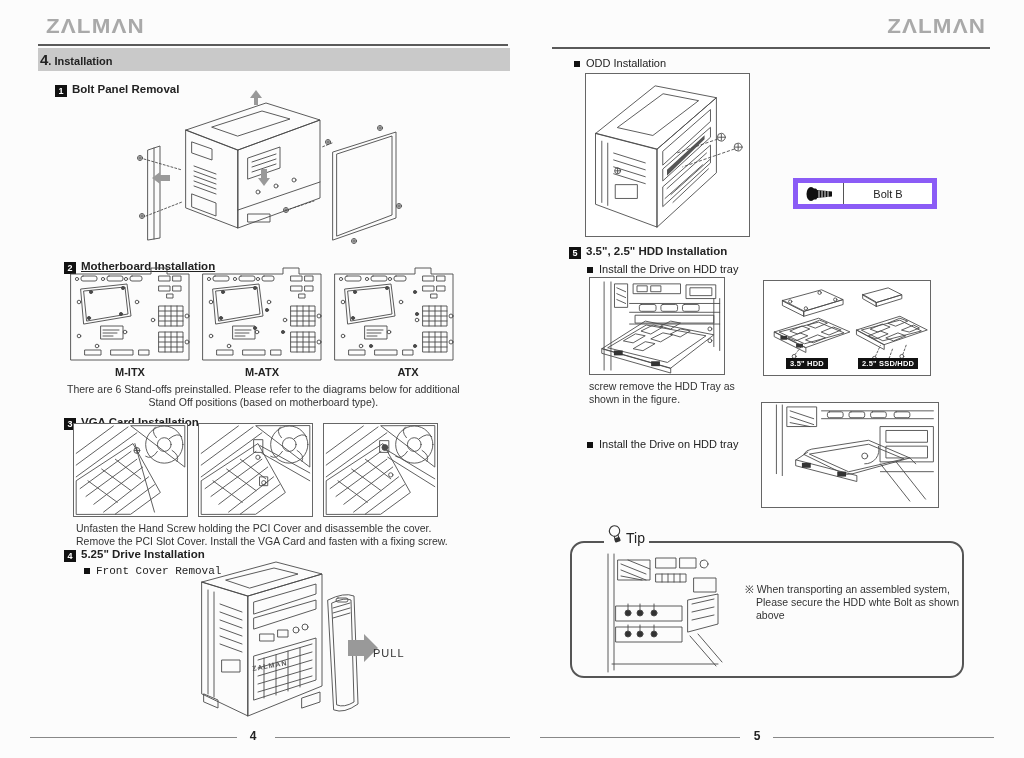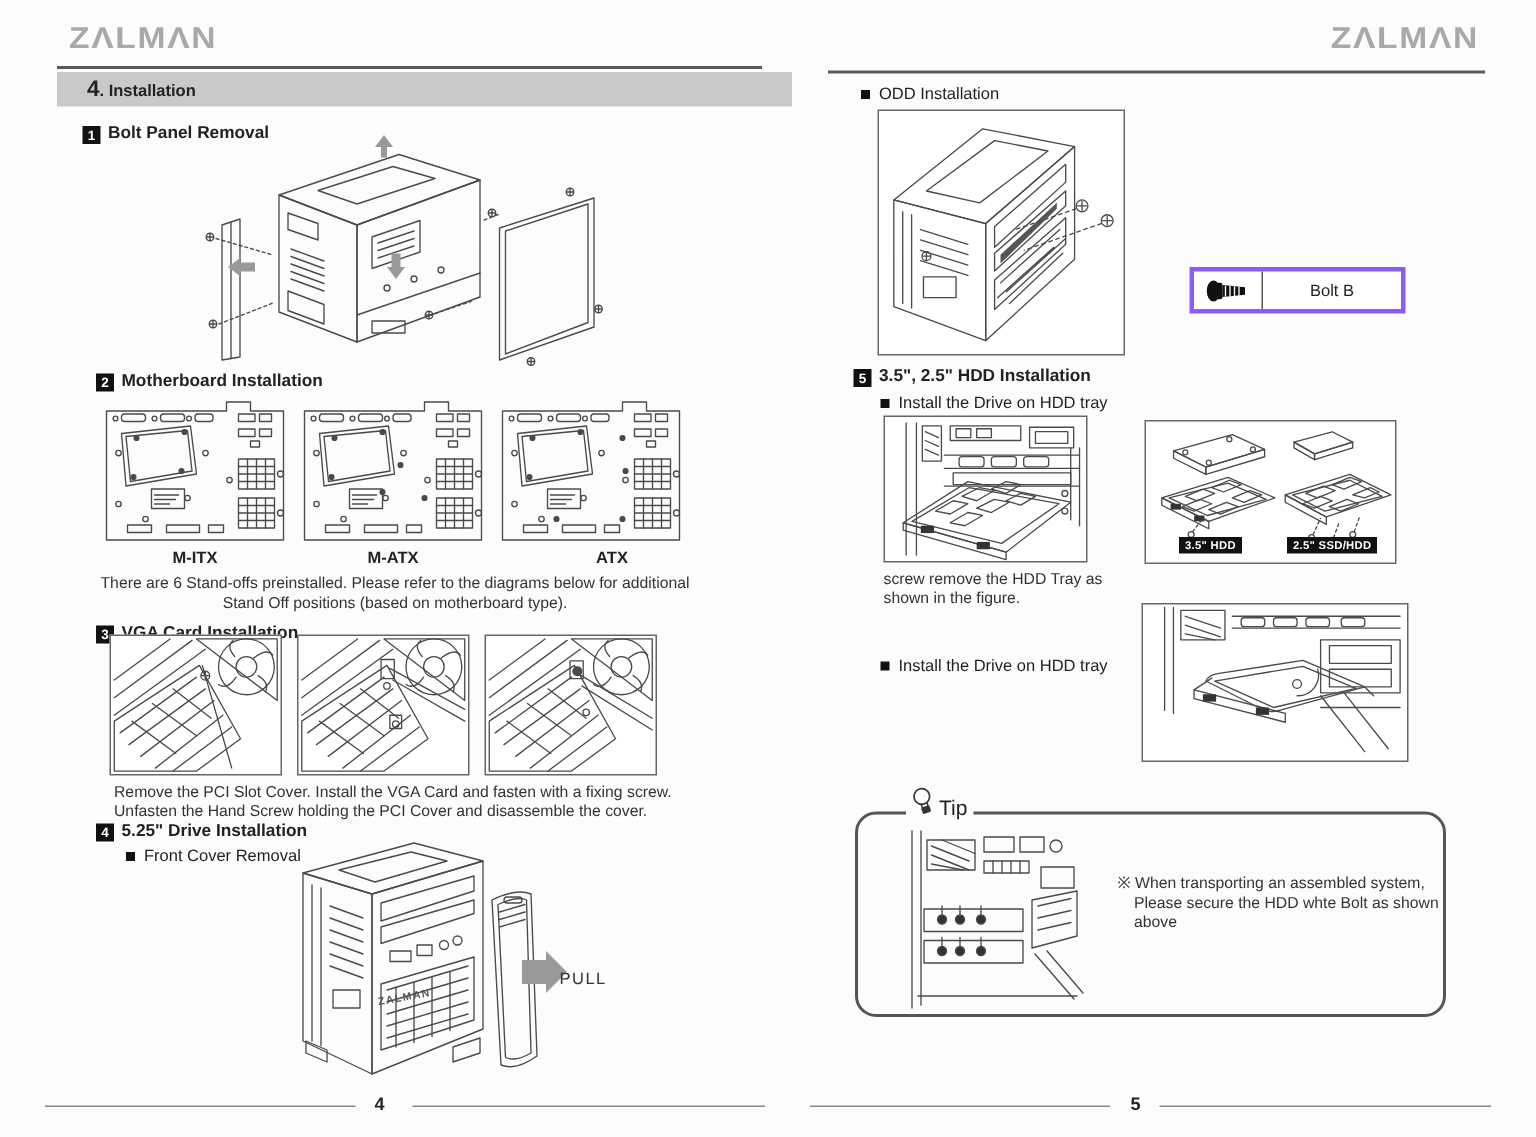--- a/index.html
+++ b/index.html
@@ -2,37 +2,37 @@
 <html><head>
 <meta charset="utf-8">
 <style>
   html,body{margin:0;padding:0;}
   body{background:#e8e8e8;font-family:"Liberation Sans",sans-serif;}
   #sheet{position:relative;width:1024px;height:758px;background:#fcfcfc;overflow:hidden;}
   .abs{position:absolute;}
   .logo{font-weight:bold;font-size:20px;color:#a9a9a9;letter-spacing:1px;transform:scaleX(1.12);transform-origin:left;}
   .logo.right{transform-origin:right;}
   .hline{background:#5a5a5a;height:2px;}
-  .hbar{background:#c9c9c9;height:23px;line-height:23px;padding-left:20px;color:#222;}
+  .hbar{background:#c9c9c9;height:23px;line-height:23px;padding-left:2px;color:#222;}
   .hbar .big{font-size:15px;font-weight:bold;}
   .hbar .small{font-size:11px;font-weight:bold;}
   .step{font-size:11.5px;font-weight:bold;color:#222;white-space:nowrap;}
   .stepnum{display:inline-block;width:12px;height:12px;background:#111;color:#fff;font-size:9px;font-weight:bold;text-align:center;line-height:12px;margin-right:5px;vertical-align:-1px;}
   .bullet{font-size:11px;color:#222;white-space:nowrap;}
   .bsq{display:inline-block;width:6px;height:6px;background:#111;margin-right:6px;}
   .note{font-size:10.5px;color:#333;line-height:13px;white-space:nowrap;}
   .cap{font-size:10.5px;color:#333;line-height:13px;white-space:nowrap;}
   .figlabel{font-size:11px;font-weight:bold;color:#222;text-align:center;}
   .fig{box-sizing:border-box;}
   .fig svg{display:block;width:100%;height:100%;}
   .framed{border:1px solid #666;background:#fff;}
   .foot-line{background:#888;height:1px;}
   .foot-num{font-size:12px;font-weight:bold;color:#222;text-align:center;}
   .badge{position:absolute;background:#111;color:#fff;font-size:7.5px;font-weight:bold;padding:1px 4px;letter-spacing:0.2px;}
-  .bolt-table{display:flex;border:3px solid #8b5cf6;background:#fff;box-sizing:border-box;}
+  .bolt-table{display:flex;border:5px solid #8b5cf6;background:#fff;box-sizing:border-box;}
   .bolt-icon-cell{width:45px;border-right:1px solid #555;display:flex;align-items:center;justify-content:center;}
   .bolt-label-cell{flex:1;display:flex;align-items:center;justify-content:center;font-size:11px;color:#222;}
   .tipbox{border:2px solid #555;border-radius:14px;background:#fcfcfc;box-sizing:border-box;}
   .tiplabel{background:#fcfcfc;display:flex;align-items:center;gap:3px;font-size:14px;color:#222;padding:0 4px;}
   .pull{font-size:11px;color:#333;letter-spacing:1px;}
   .casebrand{font-size:7px;font-weight:bold;color:#555;letter-spacing:1px;transform:rotate(-10deg);}
 </style>
 </head>
 <body>
 
@@ -86,21 +86,21 @@
           <path d="M18,126 L54,112" stroke-dasharray="2,2"></path>
     <path d="M204,53 L194,57" stroke-dasharray="2,2"></path>
           <path d="M162,119 L186,111" stroke-dasharray="2,2"></path>
     <polygon points="128,0 134,8 130,8 130,15 126,15 126,8 122,8" fill="#999" stroke="none"></polygon>
     <polygon points="24,88 32,82 32,85 42,85 42,91 32,91 32,94" fill="#999" stroke="none"></polygon>
     <polygon points="136,96 130,88 133,88 133,79 139,79 139,88 142,88" fill="#999" stroke="none"></polygon>
   </g>
       </svg>
     </div>
 
-  <div class="abs step" style="left:64px;top:248px;">
+  <div class="abs step" style="left:64px;top:260px;text-decoration:underline;">
     <span class="stepnum">2</span><span>Motherboard Installation</span>
   </div>
   <div class="abs fig" style="left:66px;top:262px;width:128px;height:102px;">
       <svg viewBox="0 0 126 102">
         <g stroke="#4a4a4a" fill="none" stroke-width="0.9" stroke-linejoin="round" stroke-linecap="round">
   <path d="M4,12 H84 V6 H100 V12 H122 V98 H4 Z"></path>
   <rect x="14" y="14" width="16" height="5" rx="2"></rect>
           <rect x="40" y="14" width="16" height="5" rx="2"></rect>
           <rect x="63" y="14" width="12" height="5" rx="2"></rect>
   <circle cx="10" cy="17" r="1.6"></circle>
@@ -283,28 +283,28 @@
   <path d="M6,66 L58,28 M12,74 L64,36 M20,82 L70,44 M30,90 L76,54 M42,92 L82,62"></path>
   <path d="M14,58 L44,80 M28,46 L58,68 M42,36 L68,56"></path>
   <rect x="57" y="17" width="9" height="12"></rect>
           <path d="M63,26 L113,56 M65,34 L113,64"></path>
     <circle cx="62" cy="24" r="3" fill="#4a4a4a"></circle>
           <circle cx="68" cy="52" r="2.2"></circle>
         </g>
       </svg>
     </div>
   <div class="abs cap" style="left:76px;top:522px;">
+    <div>Unfasten the Hand Screw holding the PCI Cover and disassemble the cover.</div>
     <div>Remove the PCI Slot Cover. Install the VGA Card and fasten with a fixing screw.</div>
-    <div>Unfasten the Hand Screw holding the PCI Cover and disassemble the cover.</div>
   </div>
 
   <div class="abs step" style="left:64px;top:548px;">
     <span class="stepnum">4</span><span>5.25" Drive Installation</span>
   </div>
-  <div class="abs bullet" style="left:84px;top:565px;">
+  <div class="abs bullet" style="left:84px;top:565px;font-family:Liberation Mono, monospace;">
     <span class="bsq"></span><span>Front Cover Removal</span>
   </div>
   <div class="abs fig" style="left:198px;top:556px;width:205px;height:175px;">
       <svg viewBox="0 0 205 175">
         <g stroke="#4a4a4a" fill="none" stroke-width="0.9" stroke-linejoin="round" stroke-linecap="round">
     <polygon points="4,26 78,6 124,18 50,40"></polygon>
     <polygon points="28,24 76,12 100,18 52,32"></polygon>
     <polygon points="4,26 50,40 50,160 4,138"></polygon>
     <path d="M10,34 L10,138 M16,36 L16,141"></path>
     <path d="M22,48 L44,56 M22,56 L44,64 M22,64 L44,72 M22,72 L44,80 M22,80 L44,88 M22,88 L44,96"></path>

